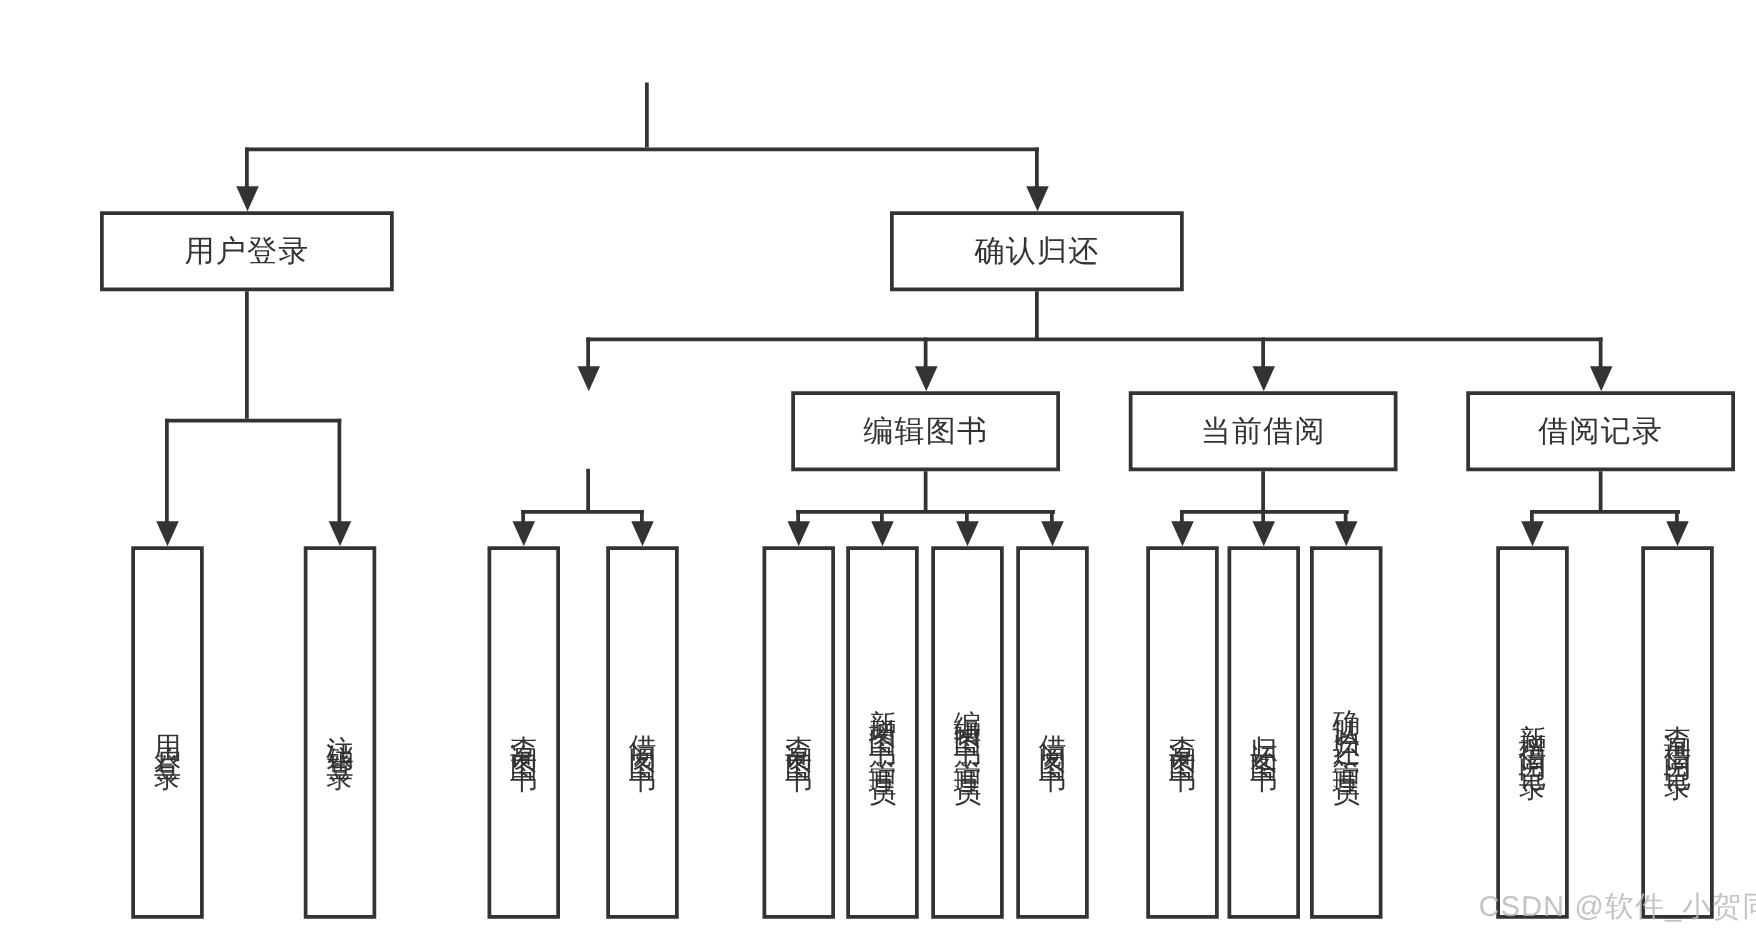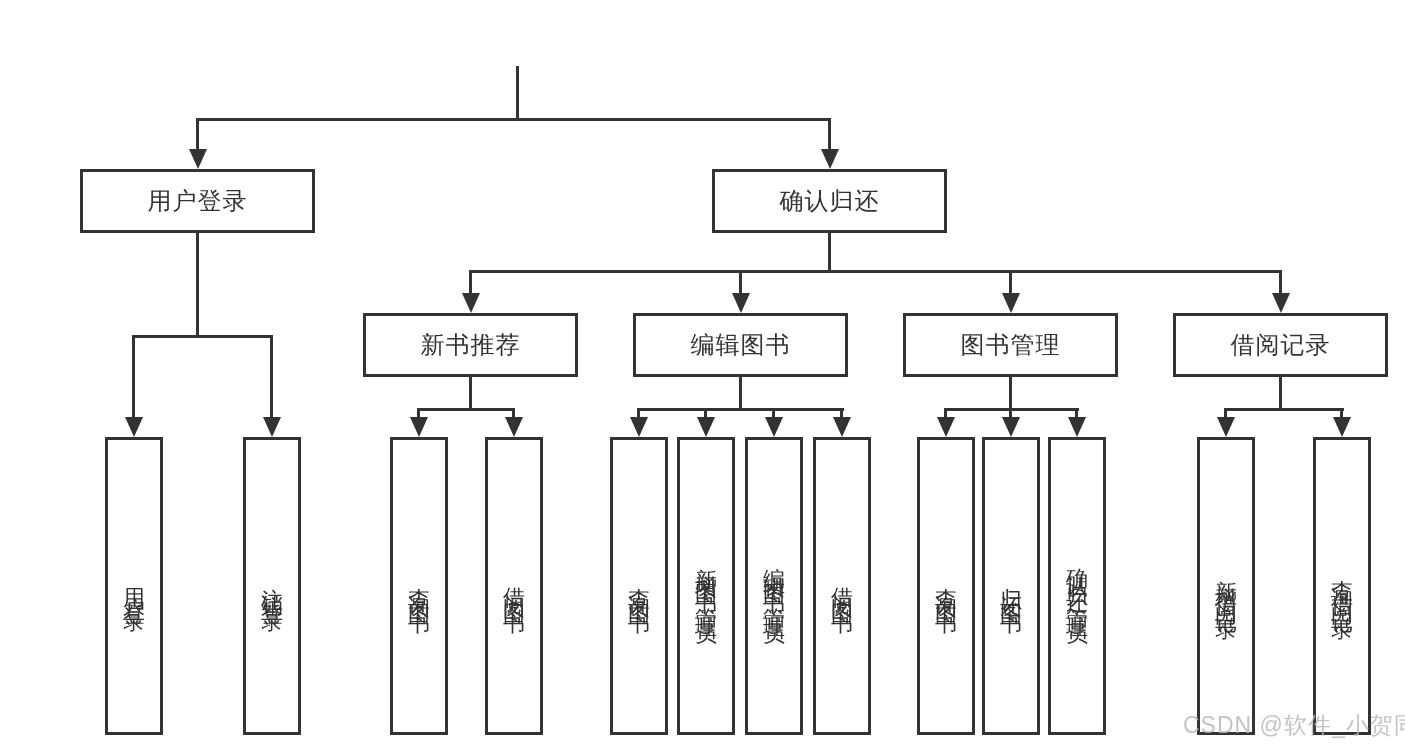--- a/index.html
+++ b/index.html
@@ -142,23 +142,22 @@
   <div class="hline" style="left:1224px; top:408px; width:120px;"></div>
   <div class="vline" style="left:1224px; top:408px; height:13px;"></div>
   <div class="arrowhead" style="left:1217px; top:417px;"></div>
   <div class="vline" style="left:1340px; top:408px; height:13px;"></div>
   <div class="arrowhead" style="left:1333px; top:417px;"></div>
 
 
   <div class="node" style="left:80px; top:169px; width:235px; height:64px;">用户登录</div>
   <div class="node" style="left:712px; top:169px; width:235px; height:64px;">确认归还</div>
 
-  <div class="node" style="left:363px; top:313px; width:215px; height:64px;">新书推荐</div>
   <div class="node" style="left:633px; top:313px; width:215px; height:64px;">编辑图书</div>
-  <div class="node" style="left:903px; top:313px; width:215px; height:64px;">图书管理</div>
+  <div class="node" style="left:903px; top:313px; width:215px; height:64px;">当前借阅</div>
   <div class="node" style="left:1173px; top:313px; width:215px; height:64px;">借阅记录</div>
 
   <div class="leaf" style="left:105px;">用户登录</div>
   <div class="leaf" style="left:243px;">注销登录</div>
 
   <div class="leaf" style="left:390px;">查询图书</div>
   <div class="leaf" style="left:485px;">借阅图书</div>
 
   <div class="leaf" style="left:610px;">查询图书</div>
   <div class="leaf" style="left:677px;">新增图书（管理员）</div>

